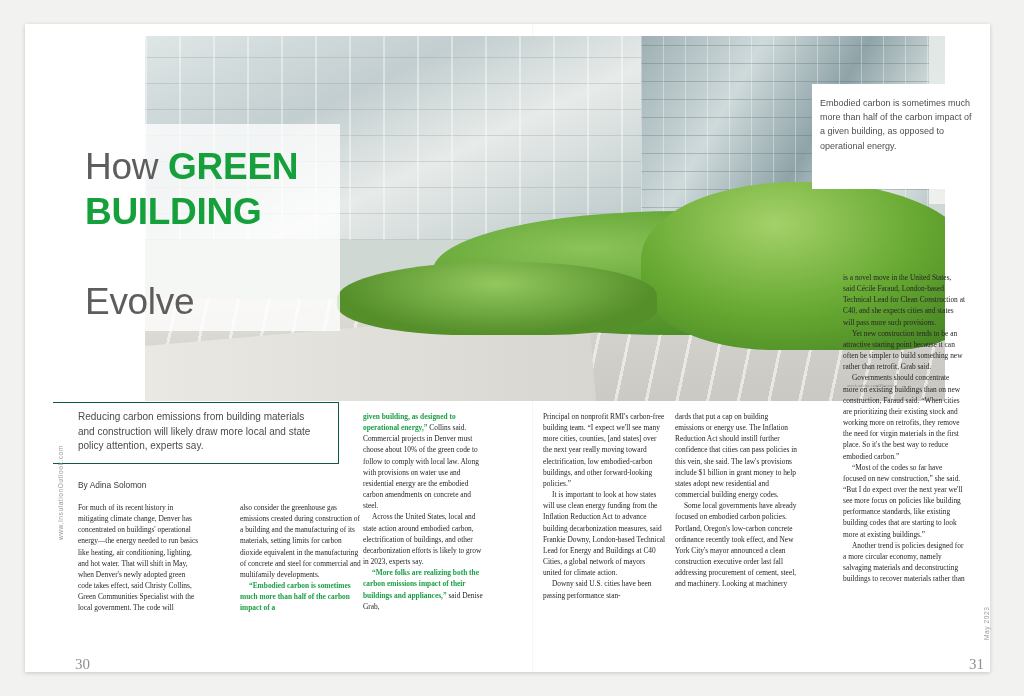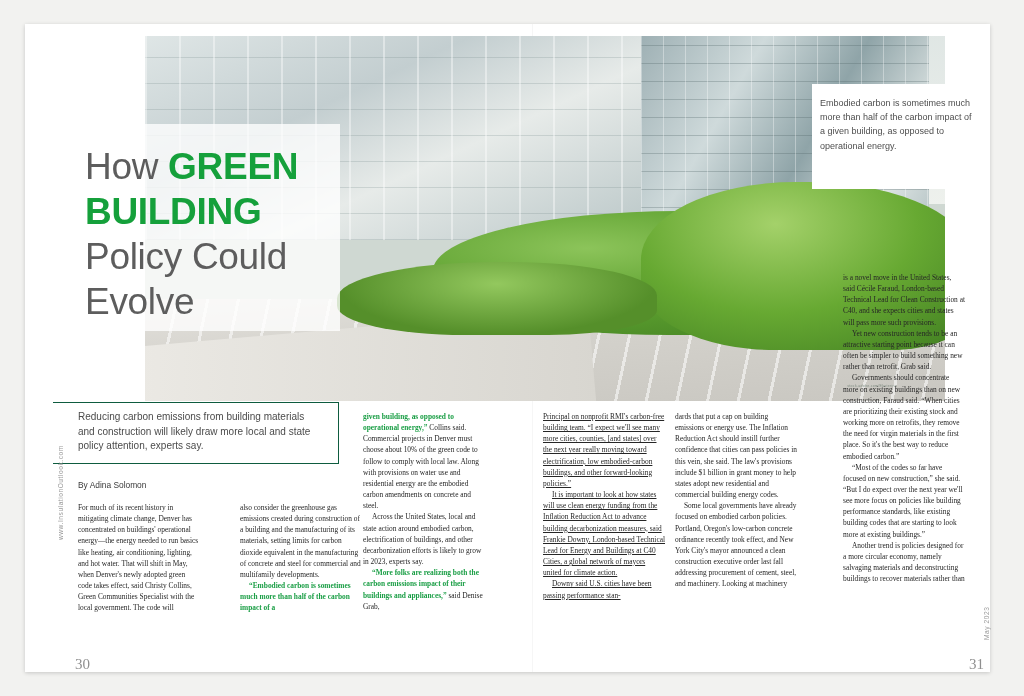--- a/index.html
+++ b/index.html
@@ -129,21 +129,21 @@
     font-size:7.4px;line-height:11.15px;
     color:#262626;
     text-align:left;
   }
   .col p{margin:0;}
   .col p.ind{text-indent:9px;}
   .col .pq{color:#1a9e45;font-weight:bold;}
   .c1{left:53px;top:478px;}
   .c2{left:215px;top:478px;}
   .c3{left:338px;top:387px;}
-  .c4{left:518px;top:387px;text-decoration:underline;}
+  .c4{left:518px;top:387px;}
   .c5{left:650px;top:387px;}
   .c6{left:818px;top:208px;margin-top:40px;}
   
   .vside{
     position:absolute;
     font-size:6.6px;letter-spacing:.55px;color:#9a9a9a;
     white-space:nowrap;
   }
   .vleft{
     left:32px;top:516px;
@@ -180,42 +180,42 @@
     <div class="hero-hedge"></div>
     <div class="hero-hedge2"></div>
     <div class="hero-shrub"></div>
     <div class="photo-credit">stock.adobe.com/Ekaterina</div>
   </div>
 
   <div class="title-panel"></div>
   <div class="headline">
     <span>How </span><span class="grn">GREEN</span><br>
     <span class="grn">BUILDING</span><br>
-    <span>Policy Could</span><br>
+    <br>
     <span>Evolve</span>
   </div>
 
   <div class="deck-box"></div>
   <div class="deck">Reducing carbon emissions from building materials and construction will likely draw more local and state policy attention, experts say.</div>
   <div class="byline">By Adina Solomon</div>
 
   <div class="callout-box"></div>
   <div class="callout">Embodied carbon is sometimes much more than half of the carbon impact of a given building, as opposed to operational energy.</div>
 
   <div class="col c1">
     <p>For much of its recent history in mitigating climate change, Denver has concentrated on buildings' operational energy—the energy needed to run basics like heating, air conditioning, lighting, and hot water. That will shift in May, when Denver's newly adopted green code takes effect, said Christy Collins, Green Communities Specialist with the local government. The code will</p>
   </div>
 
   <div class="col c2">
     <p>also consider the greenhouse gas emissions created during construction of a building and the manufacturing of its materials, setting limits for carbon dioxide equivalent in the manufacturing of concrete and steel for commercial and multifamily developments.</p>
     <p class="ind pq">“Embodied carbon is sometimes much more than half of the carbon impact of a</p>
   </div>
 
   <div class="col c3">
-    <p><span class="pq">given building, as opposed to operational energy,”</span><span> Collins said. Commercial projects in Denver must choose about 10% of the green code to follow to comply with local law. Along with provisions on water use and residential energy are the embodied carbon amendments on concrete and steel.</span></p>
+    <p><span class="pq">given building, as designed to operational energy,”</span><span> Collins said. Commercial projects in Denver must choose about 10% of the green code to follow to comply with local law. Along with provisions on water use and residential energy are the embodied carbon amendments on concrete and steel.</span></p>
     <p class="ind">Across the United States, local and state action around embodied carbon, electrification of buildings, and other decarbonization efforts is likely to grow in 2023, experts say.</p>
     <p class="ind"><span class="pq">“More folks are realizing both the carbon emissions impact of their buildings and appliances,”</span><span> said Denise Grab,</span></p>
   </div>
 
   <div class="col c4">
     <p>Principal on nonprofit RMI's carbon-free building team. “I expect we'll see many more cities, counties, [and states] over the next year really moving toward electrification, low embodied-carbon buildings, and other forward-looking policies.”</p>
     <p class="ind">It is important to look at how states will use clean energy funding from the Inflation Reduction Act to advance building decarbonization measures, said Frankie Downy, London-based Technical Lead for Energy and Buildings at C40 Cities, a global network of mayors united for climate action.</p>
     <p class="ind">Downy said U.S. cities have been passing performance stan-</p>
   </div>
 

